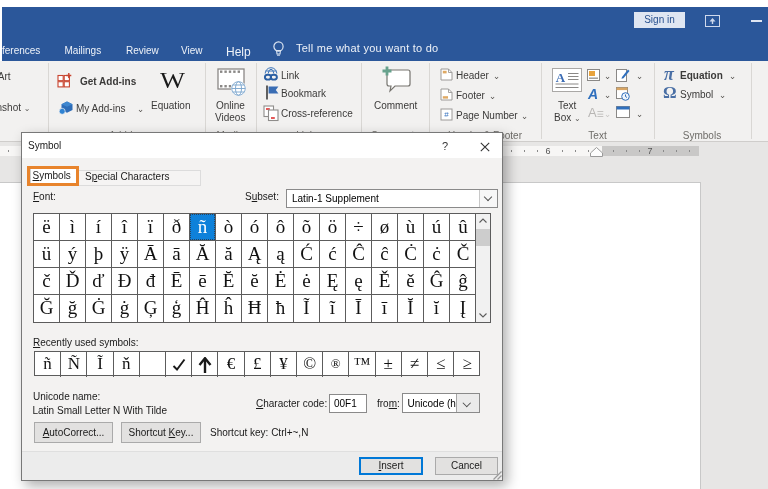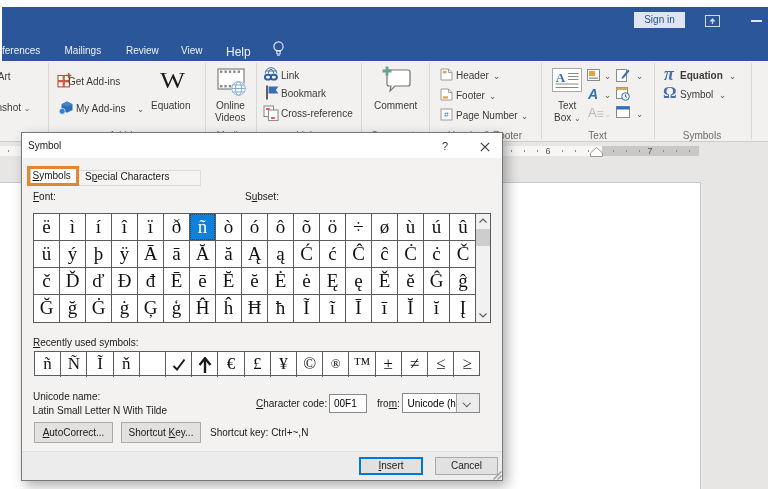--- a/index.html
+++ b/index.html
@@ -31,20 +31,21 @@
 <div class="abs" style="left:2px;top:44.5px;font-size:10px;color:#eef2f8;">ferences</div>
 <div class="abs" style="left:64.5px;top:44.5px;font-size:10px;color:#eef2f8;">Mailings</div>
 <div class="abs" style="left:126px;top:44.5px;font-size:10px;color:#eef2f8;">Review</div>
 <div class="abs" style="left:181px;top:44.5px;font-size:10px;color:#eef2f8;">View</div>
 <div class="abs" style="left:226px;top:44.5px;font-size:12px;color:#eef2f8;">Help</div>
 <svg class="abs" style="left:272px;top:41px" width="13" height="16" viewBox="0 0 13 16">
       <circle cx="6.5" cy="5.5" r="4.6" fill="none" stroke="#dce5f2" stroke-width="1.2"></circle>
       <path d="M4.6 9.5 L8.4 9.5 L8 13 L5 13 Z" fill="none" stroke="#dce5f2" stroke-width="1.1"></path>
       <line x1="5" y1="14.2" x2="8" y2="14.2" stroke="#dce5f2" stroke-width="1"></line>
     </svg>
+<div class="abs" style="left:296px;top:41.5px;font-size:11px;letter-spacing:0.25px;color:#eef2f8;">Tell me what you want to do</div>
 <div class="abs" style="left:0px;top:61px;width:768px;height:80px;background:#f2f1f0;border-bottom:1px solid #cfcdcb;"></div>
 <div class="abs" style="left:47.5px;top:63px;width:1px;height:76px;background:#d9d7d4;"></div>
 <div class="abs" style="left:205px;top:63px;width:1px;height:76px;background:#d9d7d4;"></div>
 <div class="abs" style="left:255.5px;top:63px;width:1px;height:76px;background:#d9d7d4;"></div>
 <div class="abs" style="left:361px;top:63px;width:1px;height:76px;background:#d9d7d4;"></div>
 <div class="abs" style="left:429px;top:63px;width:1px;height:76px;background:#d9d7d4;"></div>
 <div class="abs" style="left:541px;top:63px;width:1px;height:76px;background:#d9d7d4;"></div>
 <div class="abs" style="left:654px;top:63px;width:1px;height:76px;background:#d9d7d4;"></div>
 <div class="abs" style="left:751px;top:63px;width:1px;height:76px;background:#d9d7d4;"></div>
 <div class="abs" style="left:66px;top:130px;width:120px;text-align:center;font-size:10px;color:#6e6c68;">Add-ins</div>
@@ -60,21 +61,21 @@
 <g fill="#fff" stroke="#c8442f" stroke-width="1.1">
 <rect x="1" y="2.5" width="5.2" height="5.2"></rect>
         <rect x="1" y="8.7" width="5.2" height="5.2"></rect>
         <rect x="7.2" y="8.7" width="5.2" height="5.2"></rect>
         <rect x="7.2" y="2.5" width="5.2" height="5.2"></rect>
       </g>
 <g stroke="#c8442f" stroke-width="1.4">
         <path d="M11.8 0 L11.8 5 M9.3 2.5 L14.3 2.5"></path>
       </g>
     </svg>
-<div class="lbl" style="left:68px;top:76px;">Get Add-ins</div>
+<div class="lbl" style="left:80px;top:76px;font-weight:bold;">Get Add-ins</div>
 <svg class="abs" style="left:59px;top:101px" width="14" height="14" viewBox="0 0 14 14">
 <path d="M8 0.5 L13.5 3.2 L13.5 9 L8 11.8 L2.5 9 L2.5 3.2 Z" fill="#2e6db8"></path>
 <path d="M8 0.5 L13.5 3.2 L8 5.8 L2.5 3.2 Z" fill="#3f87cf"></path>
 <circle cx="3.2" cy="10.3" r="3" fill="#2f83d3" stroke="#f2f1f0" stroke-width="0.7"></circle>
     </svg>
 <div class="lbl" style="left:76px;top:103px;">My Add-ins</div>
 <div class="chev" style="left:137px;top:104px;">⌄</div>
 <svg class="abs" style="left:160px;top:72px" width="26" height="18">
       <text x="0" y="16" font-family="Liberation Serif" font-size="24" textLength="25" lengthAdjust="spacingAndGlyphs" fill="#1a1a1a">W</text>
     </svg>
@@ -221,20 +222,24 @@
 <svg class="abs" style="left:458px;top:9px" width="10" height="10" viewBox="0 0 10 10">
         <path d="M0.8 0.8 L9.2 9.2 M9.2 0.8 L0.8 9.2" stroke="#333" stroke-width="1.1" fill="none"></path>
       </svg>
 <div class="abs" style="left:8px;top:35px;width:47px;height:18px;background:#fff;border:1px solid #d0d0d0;box-sizing:border-box;"></div>
 <div class="abs" style="left:55px;top:37px;width:124px;height:16px;background:#f5f4f3;border:1px solid #dcdcdc;border-left:none;box-sizing:border-box;"></div>
 <div class="abs dlbl" style="left:10.5px;top:37px;"><u>S</u>ymbols</div>
 <div class="abs dlbl" style="left:63px;top:37.5px;">S<u>p</u>ecial Characters</div>
 <div class="abs" style="left:5px;top:33px;width:52px;height:20px;border:3px solid #e8842c;box-sizing:border-box;"></div>
 <div class="abs dlbl" style="left:11px;top:58px;"><u>F</u>ont:</div>
 <div class="abs dlbl" style="left:223px;top:58px;">S<u>u</u>bset:</div>
+<div class="abs" style="left:264px;top:56px;width:212px;height:19px;background:#fff;border:1px solid #8a8a8a;box-sizing:border-box;">
+        <span style="position:absolute;left:5px;top:3px;font-size:10px;">Latin-1 Supplement</span>
+        <span class="ddarrow"></span>
+      </div>
 <div class="abs" style="left:11px;top:80px;width:458px;height:110px;background:#fff;border:1px solid #5c5c5c;box-sizing:border-box;">
 <div class="abs gcell" style="left:0px;top:0px;width:26px;height:27px;box-sizing:border-box;border-right:1px solid #5c5c5c;border-bottom:1px solid #5c5c5c;">ë</div>
 <div class="abs gcell" style="left:26px;top:0px;width:26px;height:27px;box-sizing:border-box;border-right:1px solid #5c5c5c;border-bottom:1px solid #5c5c5c;">ì</div>
 <div class="abs gcell" style="left:52px;top:0px;width:26px;height:27px;box-sizing:border-box;border-right:1px solid #5c5c5c;border-bottom:1px solid #5c5c5c;">í</div>
 <div class="abs gcell" style="left:78px;top:0px;width:26px;height:27px;box-sizing:border-box;border-right:1px solid #5c5c5c;border-bottom:1px solid #5c5c5c;">î</div>
 <div class="abs gcell" style="left:104px;top:0px;width:26px;height:27px;box-sizing:border-box;border-right:1px solid #5c5c5c;border-bottom:1px solid #5c5c5c;">ï</div>
 <div class="abs gcell" style="left:130px;top:0px;width:26px;height:27px;box-sizing:border-box;border-right:1px solid #5c5c5c;border-bottom:1px solid #5c5c5c;">ð</div>
 <div class="abs gcell" style="left:156px;top:0px;width:26px;height:27px;box-sizing:border-box;border-right:1px solid #5c5c5c;border-bottom:1px solid #5c5c5c;background:#0e81da;color:#fff;"><span class="abs" style="left:0;top:0;right:0;bottom:0;border:1px dotted #26425e;"></span>ñ</div>
 <div class="abs gcell" style="left:182px;top:0px;width:26px;height:27px;box-sizing:border-box;border-right:1px solid #5c5c5c;border-bottom:1px solid #5c5c5c;">ò</div>
 <div class="abs gcell" style="left:208px;top:0px;width:26px;height:27px;box-sizing:border-box;border-right:1px solid #5c5c5c;border-bottom:1px solid #5c5c5c;">ó</div>

